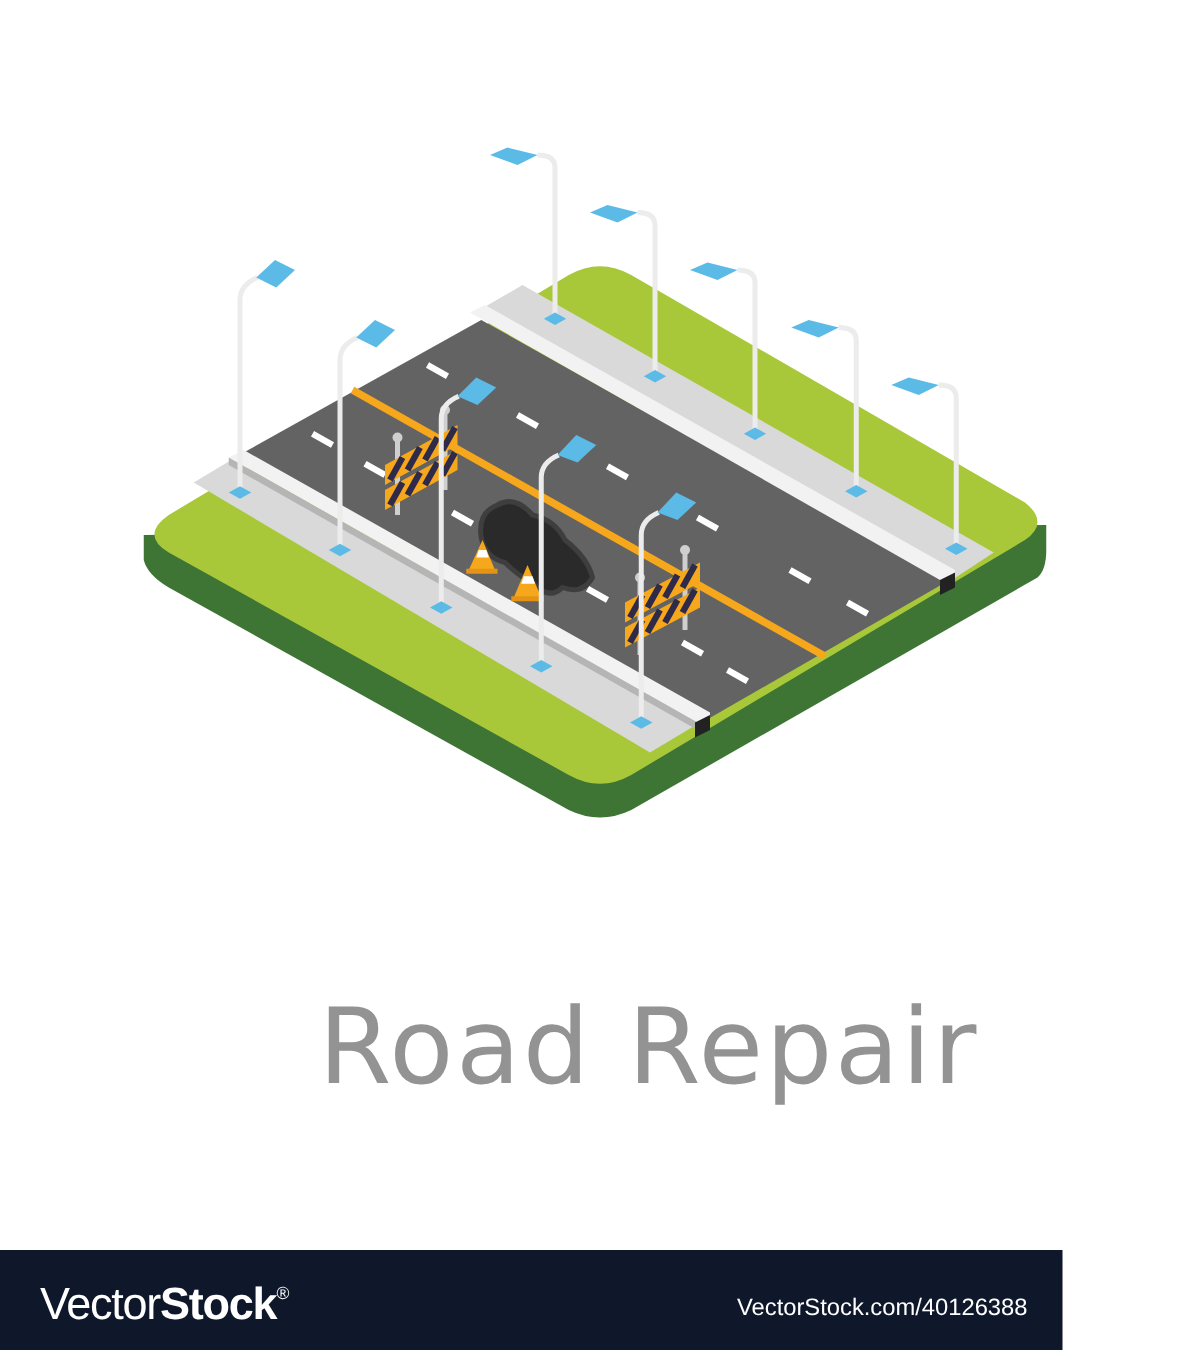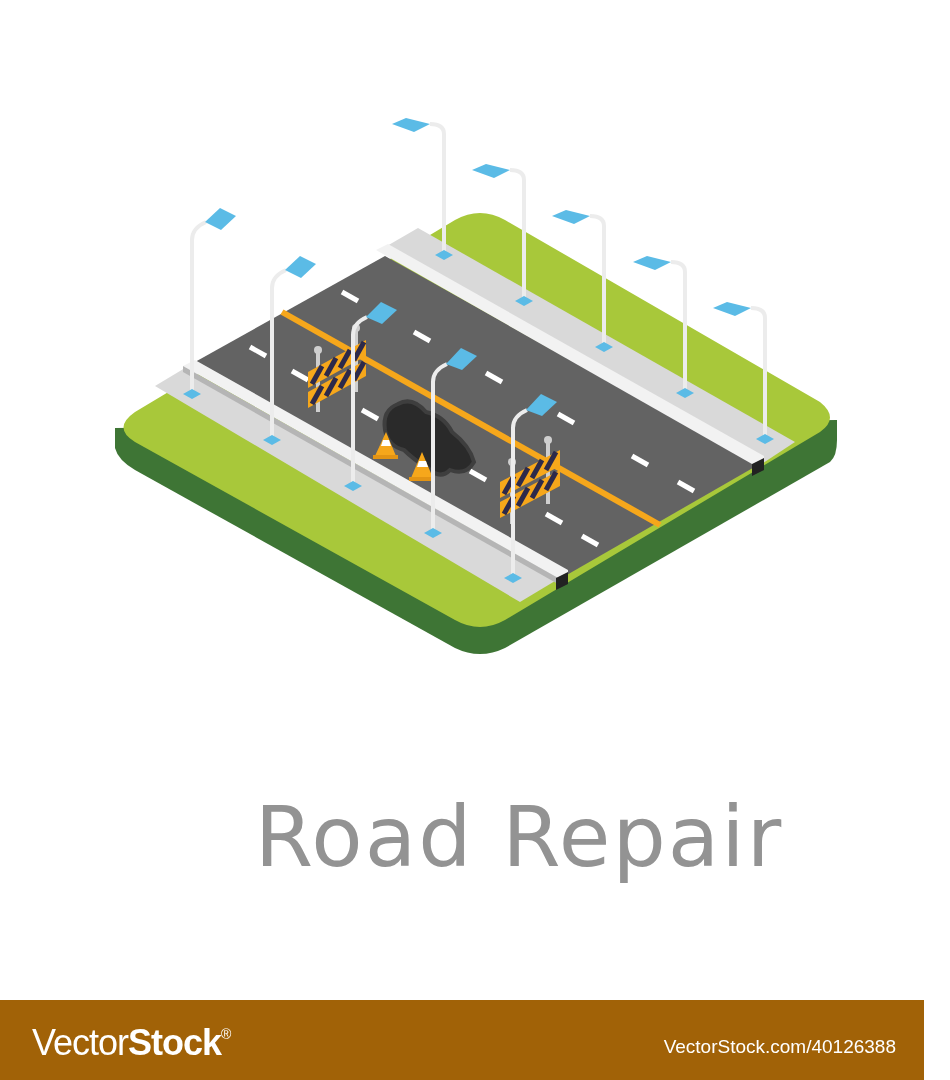--- a/index.html
+++ b/index.html
@@ -1,19 +1,19 @@
 <!DOCTYPE html>
 <html><head>
 <meta charset="utf-8">
 <style>
   html,body{margin:0;padding:0;}
   body{width:950px;height:1080px;background:#ffffff;position:relative;overflow:hidden;font-family:"Liberation Sans",sans-serif;}
   .illus{position:absolute;left:0;top:0;width:950px;height:1000px;}
   .caption{position:absolute;left:0;top:788px;width:950px;text-align:center;font-size:84px;color:#939393;letter-spacing:2px;font-family:"DejaVu Sans",sans-serif;font-weight:normal;padding-left:44px;}
-  .footer{position:absolute;left:0;top:1000px;width:924px;height:80px;background:#a16207;color:#fff;}
+  .footer{position:absolute;left:0;top:1000px;width:850px;height:80px;background:#0f172a;color:#fff;}
   .brand{position:absolute;left:32px;top:22px;font-size:36px;letter-spacing:-1px;font-family:"Liberation Sans",sans-serif;}
   .brand .light{font-weight:normal;}
   .brand .bold{font-weight:bold;}
   .brand sup{font-size:14px;vertical-align:top;position:relative;top:4px;}
   .ref{position:absolute;right:28px;top:36px;font-size:19px;font-family:"Liberation Sans",sans-serif;text-align:center;}
 </style>
 </head>
 <body>
 
 <svg class="illus" viewBox="0 0 950 1000" xmlns="http://www.w3.org/2000/svg">

